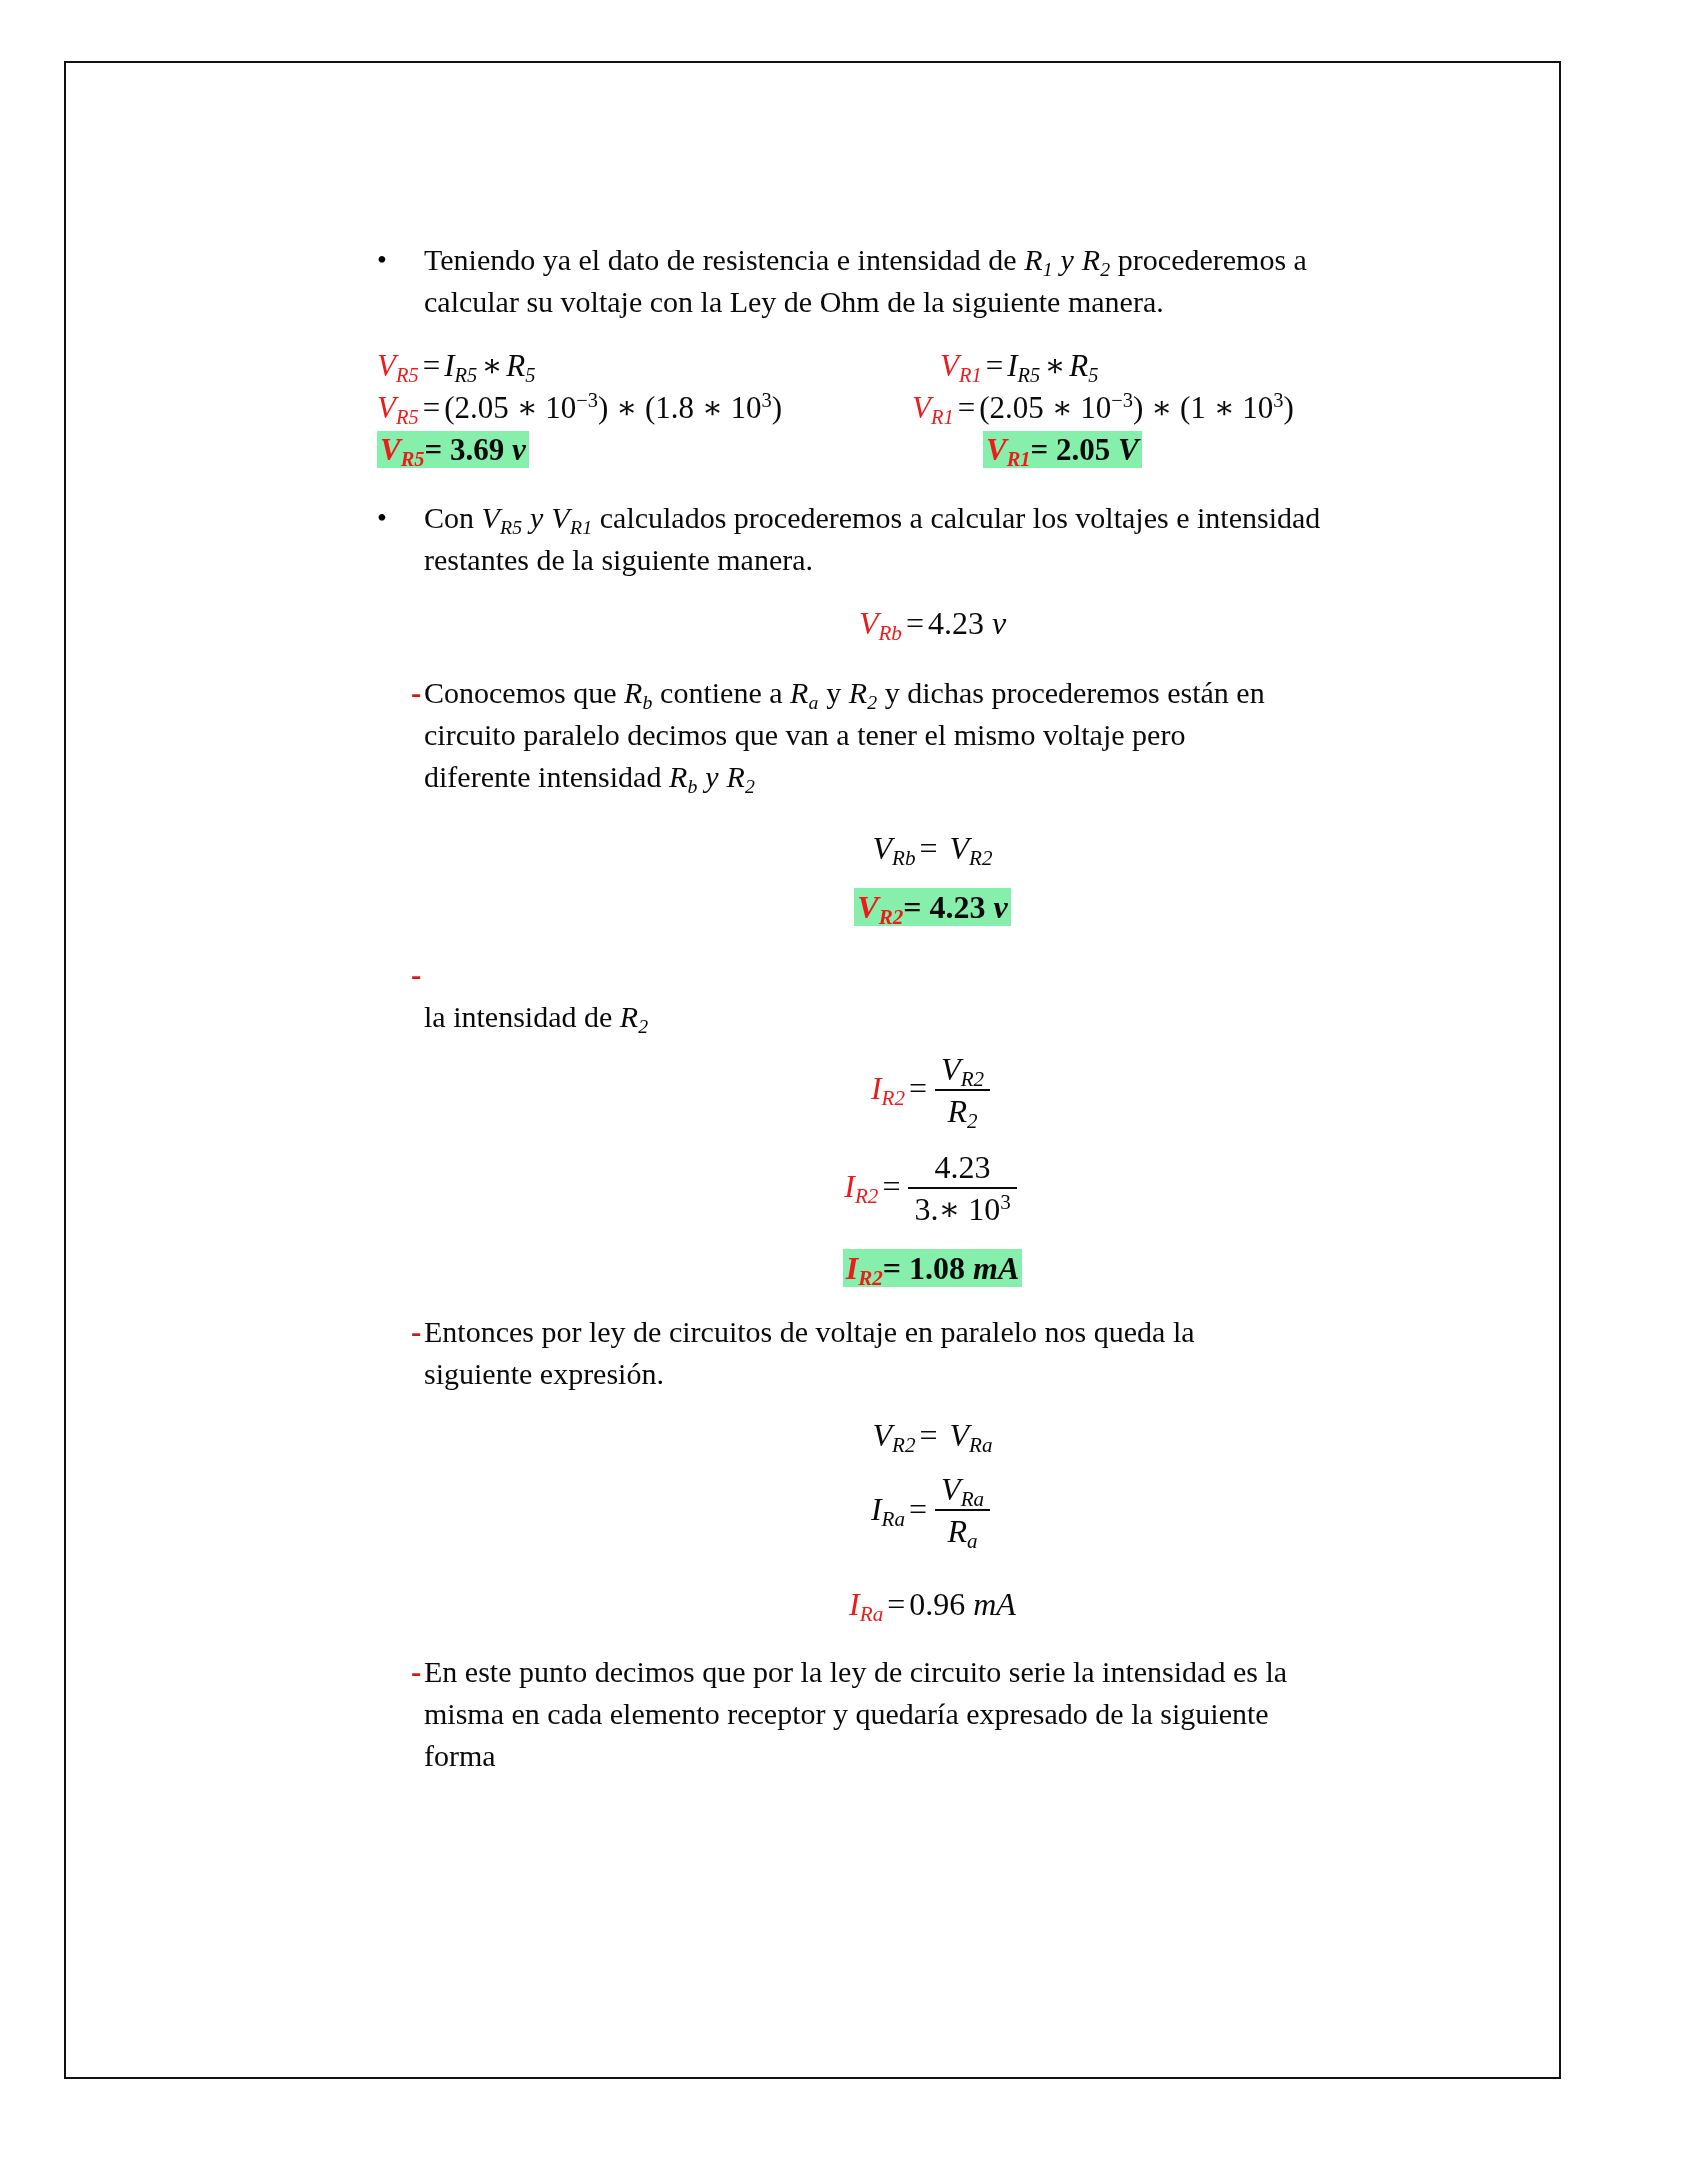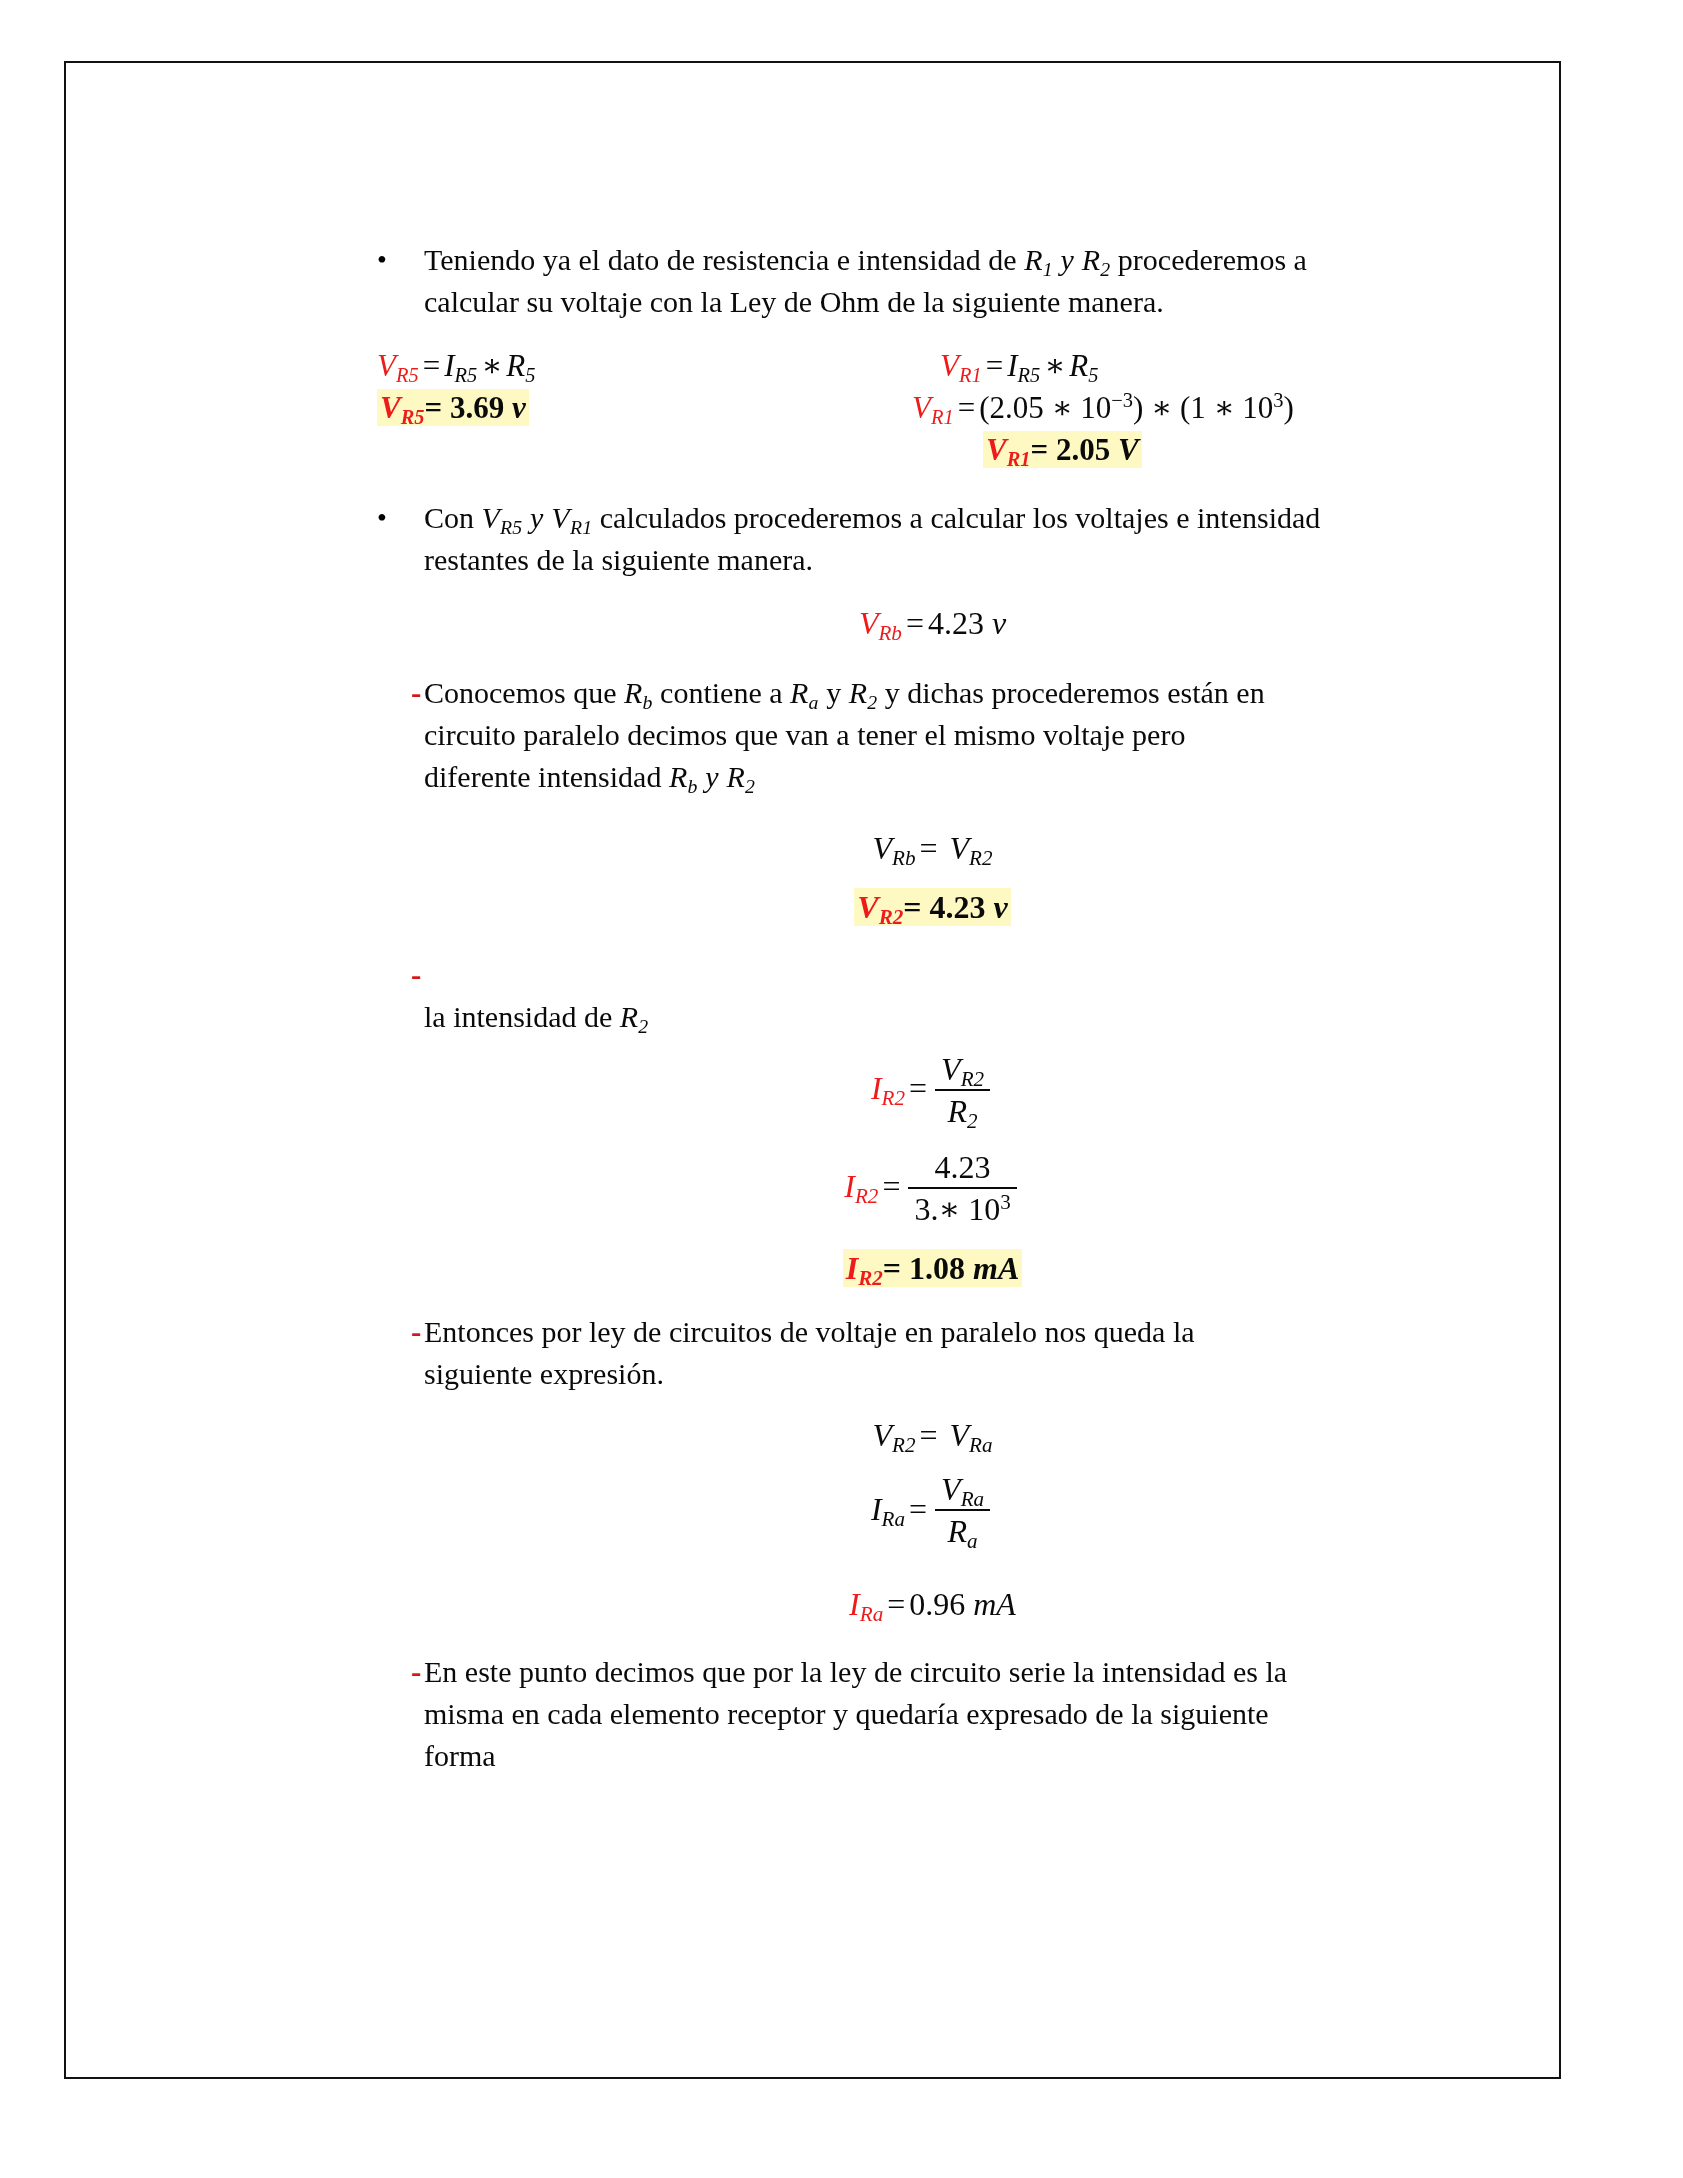--- a/index.html
+++ b/index.html
@@ -82,21 +82,21 @@
     vertical-align: 0.52em;
   }
   .eq {
     font-family: "Liberation Serif", "DejaVu Serif", serif;
     font-style: italic;
     color: #0a0a0a;
     white-space: nowrap;
   }
   .red { color: #ee1b1b; }
   .blk { color: #0a0a0a; }
-  .hl  { background: #fef9c3; }
+  .hl  { background: #86efac; }
   .bold { font-weight: 700; }
 
   
   .twocol {
     display: flex;
     margin-top: 22px;
     padding-left: 14px;
   }
   .twocol .col {
     display: flex;
@@ -159,20 +159,23 @@
         <span>calcular su voltaje con la Ley de Ohm de la siguiente manera.</span>
       </div>
     </div>
 
     <div class="twocol">
       <div class="col colL">
         <div class="line eq">
           <span class="red"><span>V</span><sub>R5</sub></span><span class="blk op">=</span><span class="blk"><span>I</span><sub>R5</sub></span><span class="blk op">∗</span><span class="blk"><span>R</span><sub>5</sub></span>
         </div>
         <div class="line eq">
+          <span class="red"><span>V</span><sub>R5</sub></span><span class="blk op">=</span><span class="blk num-lit">(2.05 ∗ 10</span><sup class="blk num-lit">−3</sup><span class="blk num-lit">) ∗ (1.8 ∗ 10</span><sup class="blk num-lit">3</sup><span class="blk num-lit">)</span>
+        </div>
+        <div class="line eq">
           <span class="hl inner-hl bold"><span class="red"><span>V</span><sub>R5</sub></span><span class="blk num-lit">= 3.69 </span><span class="blk">v</span></span>
         </div>
       </div>
 
       <div class="col colR">
         <div class="line eq">
           <span class="red"><span>V</span><sub>R1</sub></span><span class="blk op">=</span><span class="blk"><span>I</span><sub>R5</sub></span><span class="blk op">∗</span><span class="blk"><span>R</span><sub>5</sub></span>
         </div>
         <div class="line eq" style="padding-left:0;">
           <span class="red"><span>V</span><sub>R1</sub></span><span class="blk op">=</span><span class="blk num-lit">(2.05 ∗ 10</span><sup class="blk num-lit">−3</sup><span class="blk num-lit">) ∗ (1 ∗ 10</span><sup class="blk num-lit">3</sup><span class="blk num-lit">)</span>

